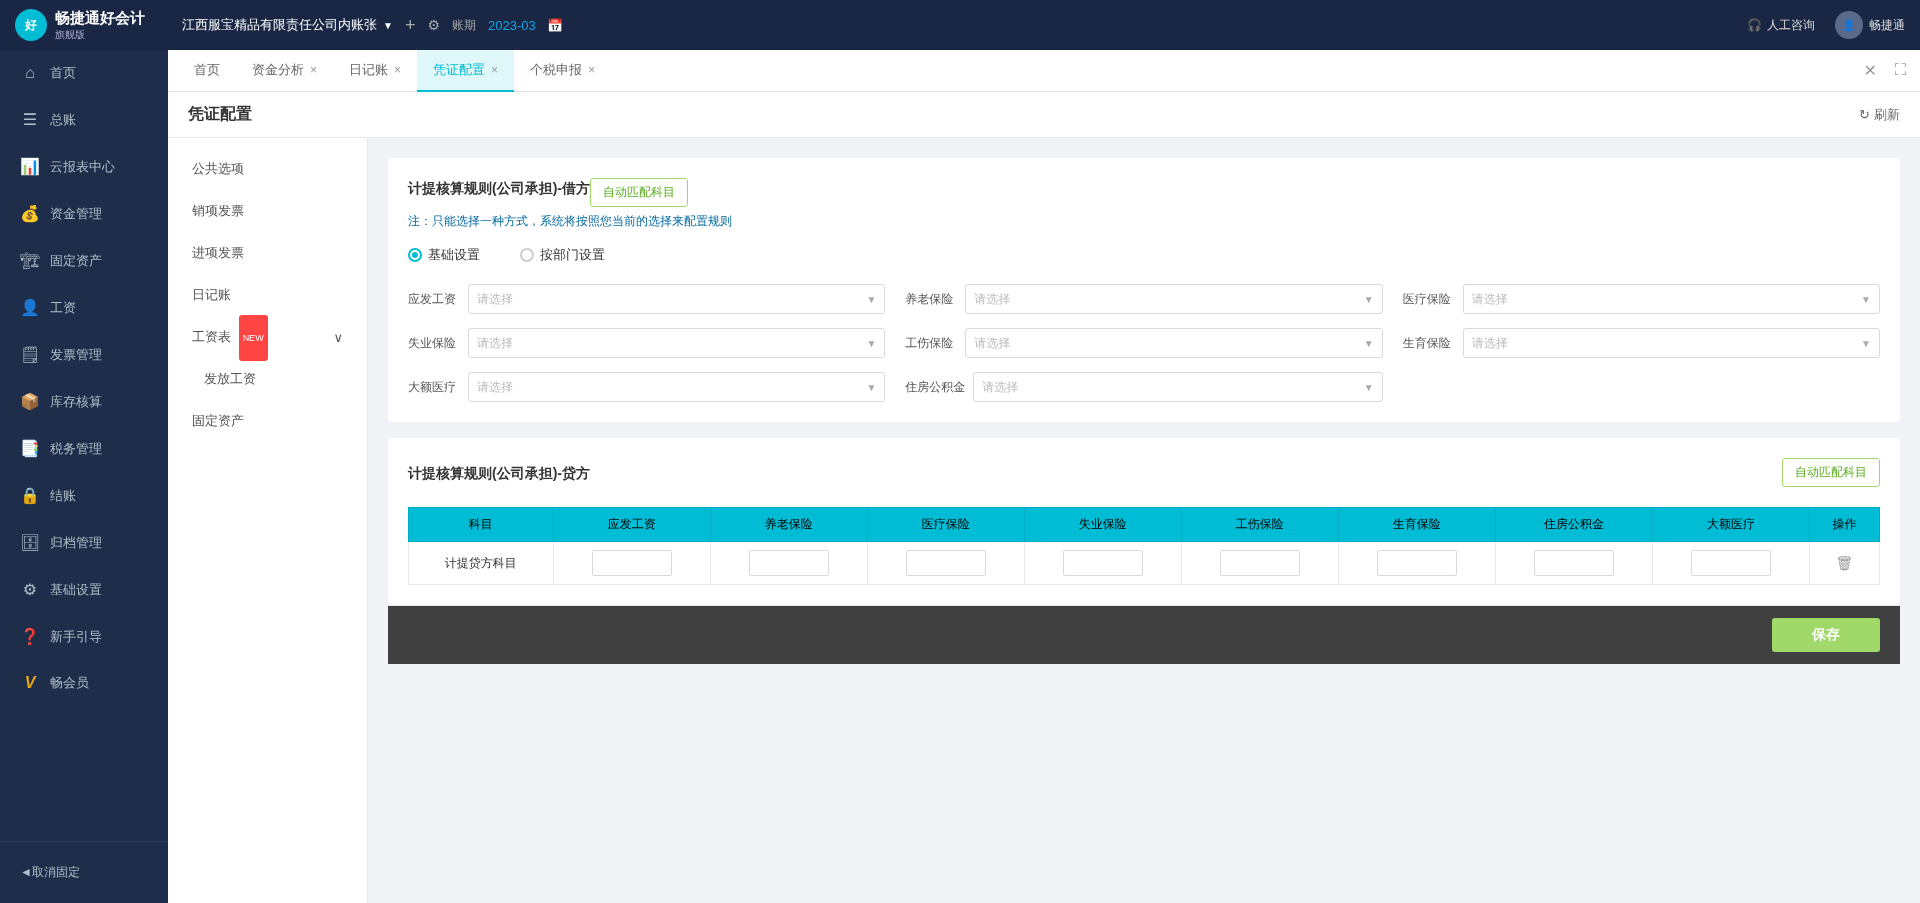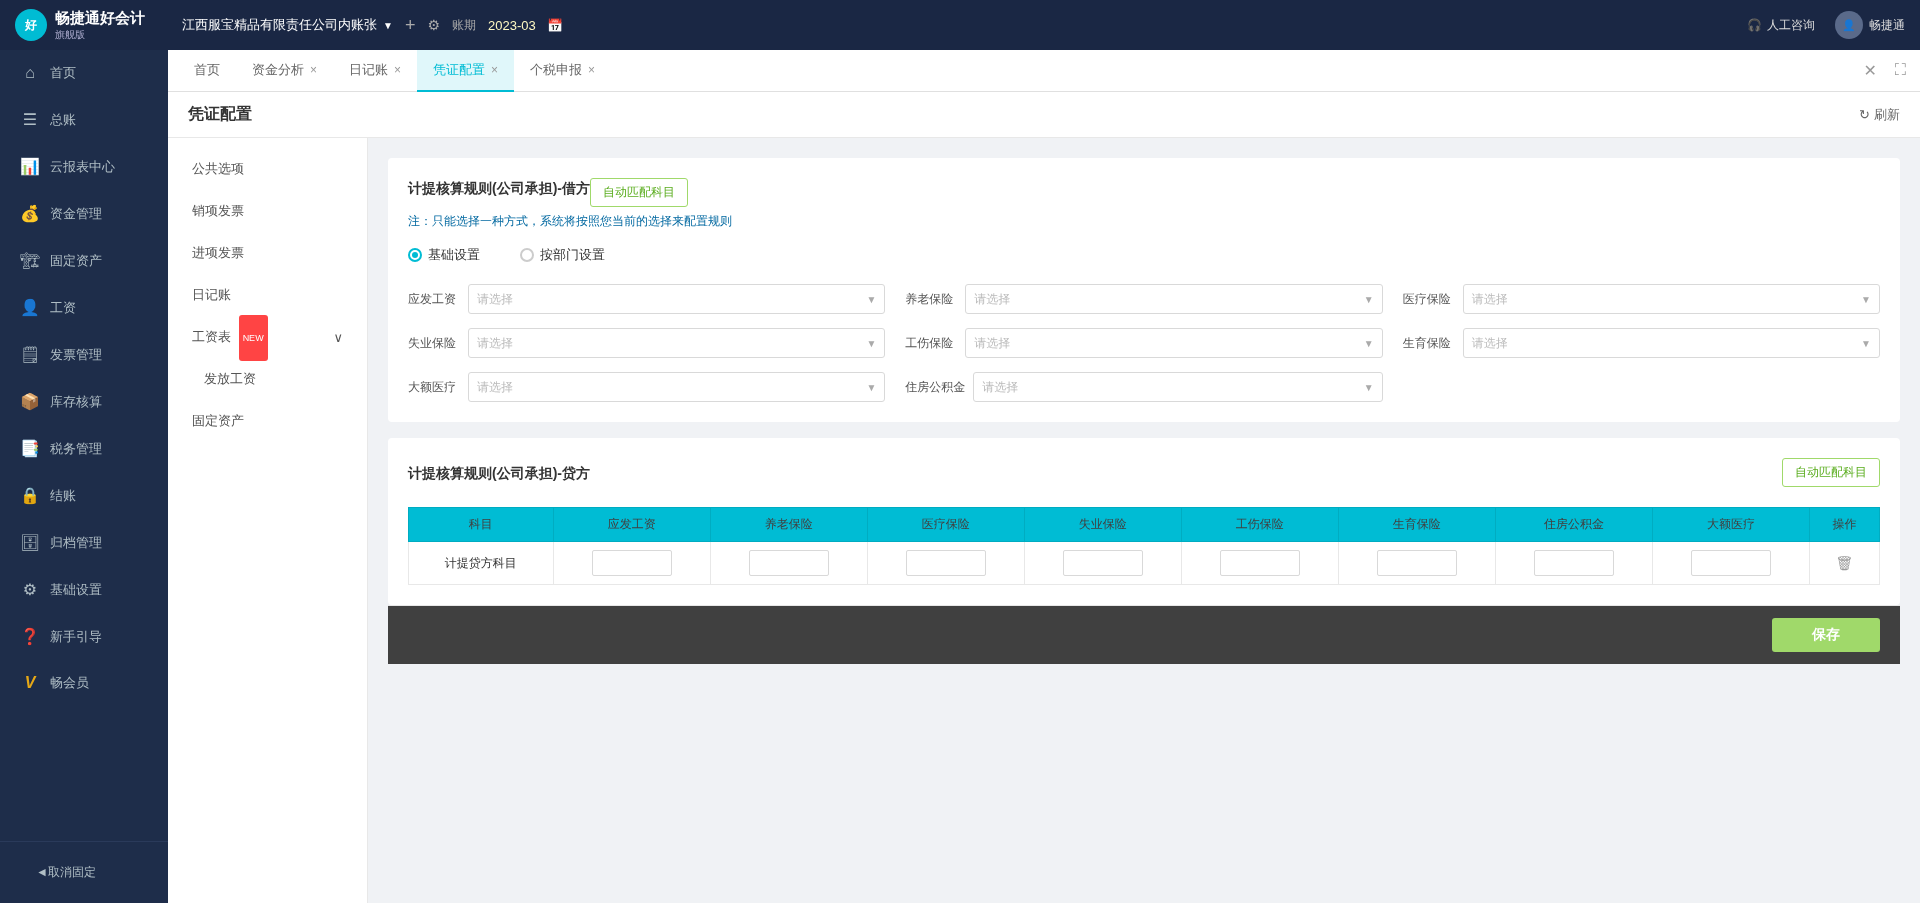--- a/index.html
+++ b/index.html
@@ -8,38 +8,38 @@
     
     .top-bar { height: 50px; background: #1a2744; display: flex; align-items: center; padding: 0 15px; gap: 12px; color: white; flex-shrink: 0; }
     .top-bar-logo { display: flex; align-items: center; gap: 8px; min-width: 155px; }
     .logo-icon { width: 32px; height: 32px; background: #00bcd4; border-radius: 50%; display: flex; align-items: center; justify-content: center; font-weight: bold; font-size: 12px; color: white; }
     .logo-text { font-size: 15px; font-weight: bold; color: white; }
     .logo-sub { font-size: 10px; color: #aac; display: block; }
     .company-selector { display: flex; align-items: center; gap: 6px; color: #ddd; font-size: 13px; cursor: pointer; }
     .company-selector span { color: white; }
     .chevron-down { color: #aaa; font-size: 10px; }
     .period-label { color: #aaa; font-size: 12px; }
-    .period-value { color: #fef9c3; font-size: 13px; }
+    .period-value { color: #0ea5e9; font-size: 13px; }
     .calendar-icon { color: #00bcd4; cursor: pointer; }
     .top-bar-right { display: flex; align-items: center; gap: 20px; }
     .support-btn { display: flex; align-items: center; gap: 5px; color: #ddd; font-size: 12px; cursor: pointer; }
     .user-info { display: flex; align-items: center; gap: 6px; color: #ddd; font-size: 12px; cursor: pointer; }
     .avatar { width: 28px; height: 28px; border-radius: 50%; background: #5a6a8a; display: flex; align-items: center; justify-content: center; font-size: 11px; color: white; }
     .add-btn { color: #aaa; font-size: 18px; cursor: pointer; }
     .settings-icon { color: #aaa; font-size: 14px; cursor: pointer; }
 
     
     .main-layout { display: flex; flex: 1; overflow: hidden; }
 
     
     .sidebar { width: 168px; background: #1e2d4a; display: flex; flex-direction: column; flex-shrink: 0; overflow-y: auto; }
     .sidebar-item { display: flex; align-items: center; gap: 10px; padding: 14px 20px; color: #b0bec5; cursor: pointer; font-size: 13px; }
     .sidebar-icon { font-size: 16px; width: 20px; text-align: center; }
     .sidebar-label { font-size: 13px; }
-    .sidebar-bottom { margin-top: auto; padding: 10px 16px; border-top: 1px solid #2a3a5a; text-align: center; }
+    .sidebar-bottom { margin-top: auto; padding: 10px 0; border-top: 1px solid #2a3a5a; text-align: center; }
     .cancel-fixed { display: flex; align-items: center; gap: 8px; padding: 12px 20px; color: #b0bec5; cursor: pointer; font-size: 12px; }
 
     
     .tab-bar { background: white; display: flex; align-items: center; padding: 0 10px; border-bottom: 1px solid #e0e0e0; flex-shrink: 0; height: 42px; }
     .tab { display: flex; align-items: center; gap: 6px; padding: 0 16px; height: 42px; cursor: pointer; font-size: 13px; color: #666; border-bottom: 2px solid transparent; }
     .tab.active { color: #00bcd4; border-bottom: 2px solid #00bcd4; background: #e0f7fa; }
     .tab-close { font-size: 12px; color: #999; cursor: pointer; }
     .tab-bar-actions { margin-left: auto; display: flex; gap: 10px; }
     .tab-bar-icon { font-size: 16px; color: #999; cursor: pointer; padding: 0 4px; }
     .page-header { background: white; padding: 12px 20px; display: flex; align-items: center; justify-content: space-between; border-bottom: 1px solid #e8e8e8; }
@@ -74,21 +74,21 @@
 
     
     .auto-match-btn { background: white; border: 1px solid #a0d96a; color: #5aad1e; padding: 5px 12px; border-radius: 3px; cursor: pointer; font-size: 12px; float: right; margin-bottom: 10px; }
 
     
     .table-section { background: white; border-radius: 4px; padding: 20px; }
     .table-header-row { display: flex; align-items: center; justify-content: space-between; margin-bottom: 10px; }
 
     
     .data-table { width: 100%; border-collapse: collapse; font-size: 12px; }
-    .data-table th { background: #00bcd4; color: #404040; padding: 8px 10px; text-align: center; border: 1px solid #00acc1; font-weight: normal; margin-top: 44px; }
+    .data-table th { background: #00bcd4; color: #000000; padding: 8px 10px; text-align: center; border: 1px solid #00acc1; font-weight: normal; margin-top: 44px; }
     .data-table td { padding: 8px 10px; border: 1px solid #e8e8e8; text-align: center; color: #333; }
     .data-table tr:nth-child(even) td { background: #fafafa; }
     .cell-input { width: 80px; height: 26px; border: 1px solid #d9d9d9; border-radius: 2px; padding: 0 4px; text-align: center; }
 
     
     .save-area { position: sticky; bottom: 0; background: #404040; padding: 12px 20px; display: flex; justify-content: flex-end; border-top: 1px solid #e8e8e8; }
     .save-btn { background: #a0d96a; color: white; border: none; padding: 8px 40px; border-radius: 3px; cursor: pointer; font-size: 14px; font-weight: bold; }
 
     
     .delete-icon { color: #999; cursor: pointer; font-size: 14px; }

